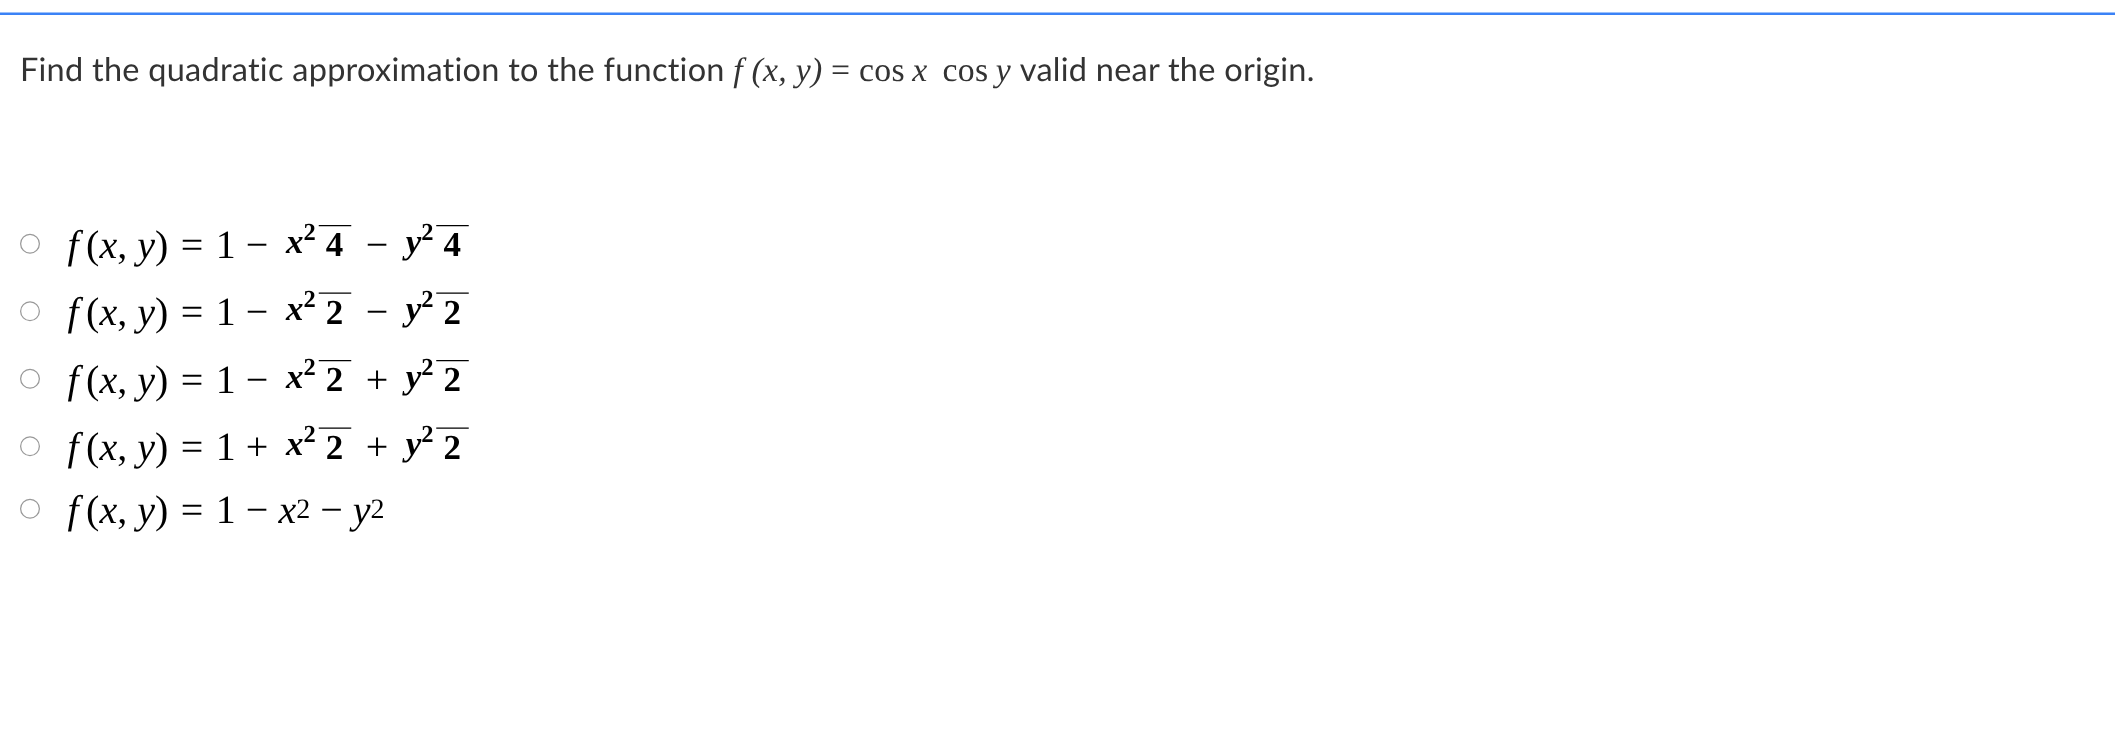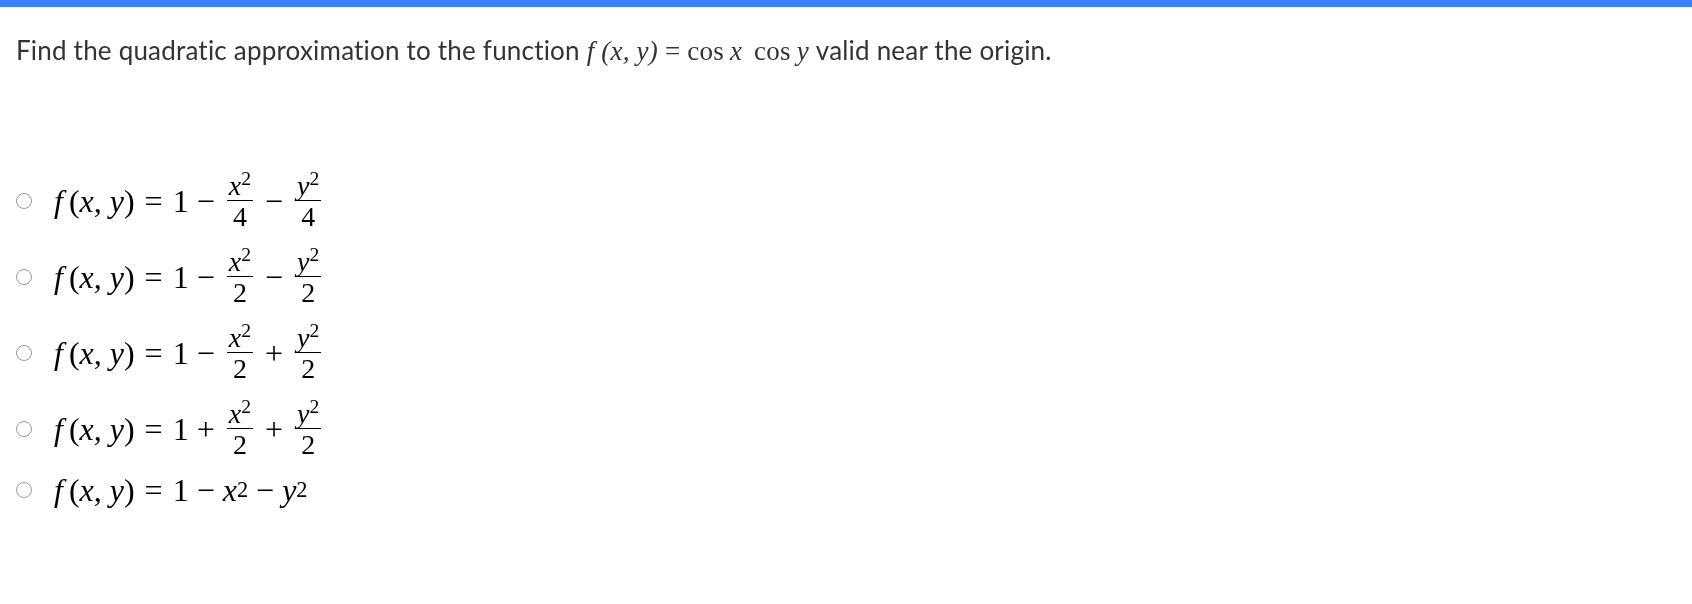--- a/index.html
+++ b/index.html
@@ -9,22 +9,23 @@
     }
     body {
       font-family: 'Lato', 'Segoe UI', Arial, sans-serif;
       background: #ffffff;
       width: 1692px;
       height: 604px;
       padding: 0;
       color: #212529;
     }
     .container {
-      border-top: 7px solid #3b82f6;
+      border-top: 2px solid #3b82f6;
       padding-top: 16px;
+      margin-top: 10px;
     }
     .question-text {
       font-size: 26px;
       color: #333;
       padding: 8px 16px 0 16px;
       letter-spacing: 0.2px;
       line-height: 1.5;
     }
     .math-inline {
       font-family: 'Times New Roman', STIX, serif;
@@ -58,26 +59,27 @@
     .option-math {
       font-family: 'Times New Roman', STIX, serif;
       font-size: 32px;
       font-style: italic;
       display: flex;
       align-items: center;
       color: #000;
     }
     .frac {
       display: inline-flex;
-      flex-direction: column;
-      align-items: flex-end;
+      flex-direction: row;
+      align-items: flex-start;
       vertical-align: middle;
       font-size: 28px;
       margin: 0 4px;
       line-height: 1;
+      font-weight: bold;
     }
     .frac .num {
       padding: 0 2px 0px 2px;
     }
     .frac .den {
       border-top: 1.5px solid #000;
       padding: 2px 6px 0 6px;
     }
     .op {
       font-style: normal;

